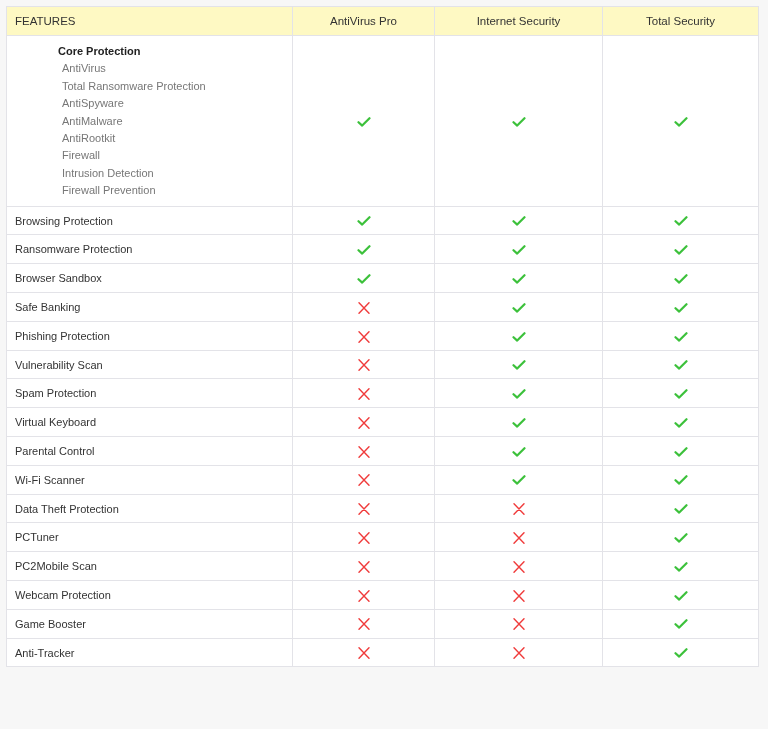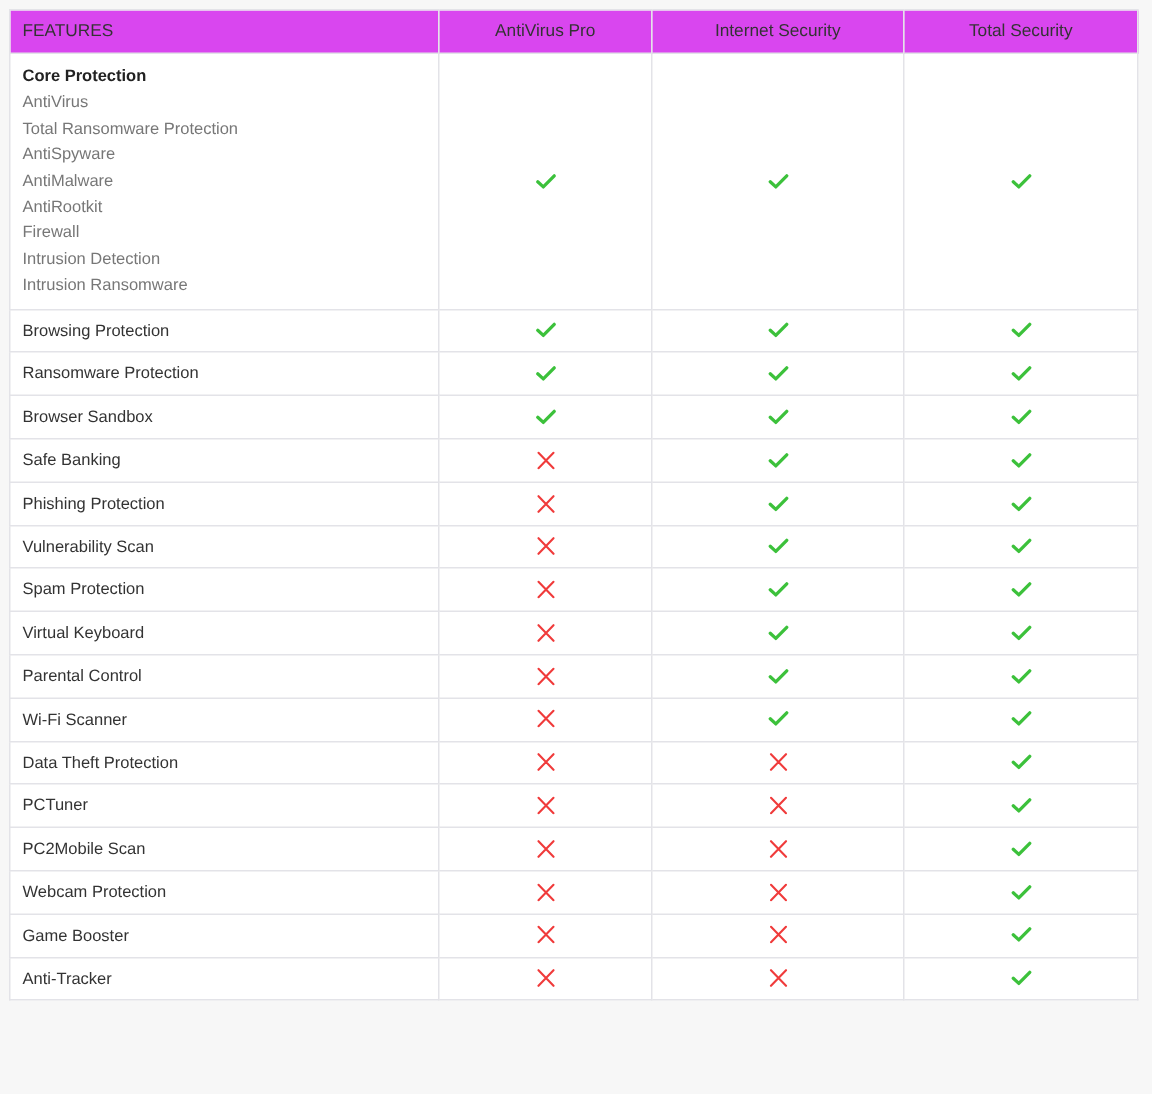--- a/index.html
+++ b/index.html
@@ -6,28 +6,28 @@
   body {
     width: 768px; height: 729px; background: #f7f7f7;
     font-family: "Liberation Sans", "DejaVu Sans", sans-serif;
     overflow: hidden; position: relative;
   }
   .wrap { position: absolute; left: 6px; top: 6px; width: 752px; }
   table { border-collapse: collapse; width: 752px; table-layout: fixed; background: #fff; }
   col.c0 { width: 286px; } col.c1 { width: 142px; } col.c2 { width: 168px; } col.c3 { width: 156px; }
   th, td { border: 1px solid #e3e3e8; padding: 0; }
   thead th {
-    background: #d946ef; height: 28px; font-size: 11.5px; font-weight: normal; color: #333;
+    background: #fef9c3; height: 28px; font-size: 11.5px; font-weight: normal; color: #333;
   }
   thead th.first { text-align: left; padding-left: 8px; }
   td.feat { padding-left: 8px; font-size: 11px; color: #333; height: 27.8px; }
   td.mark { text-align: center; vertical-align: middle; }
   tr.core td.feat { padding-top: 7px; padding-bottom: 6px; line-height: 17.4px; height: auto; }
-  .core-title { font-weight: bold; color: #222; display: block; }
-  .core-item { color: #777; display: block; }
+  .core-title { font-weight: bold; color: #222; display: block; margin-left: 43px; }
+  .core-item { color: #777; display: block; margin-left: 47px; }
   .icon { display: inline-block; width: 14px; height: 12px; vertical-align: middle; }
 </style>
 </head>
 <body>
 
 <div class="wrap">
   <table>
     <colgroup>
         <col class="c0">
         <col class="c1">
@@ -46,21 +46,21 @@
       <tr class="core">
         <td class="feat">
           <span class="core-title">Core Protection</span>
           <span class="core-item">AntiVirus</span>
           <span class="core-item">Total Ransomware Protection</span>
           <span class="core-item">AntiSpyware</span>
           <span class="core-item">AntiMalware</span>
           <span class="core-item">AntiRootkit</span>
           <span class="core-item">Firewall</span>
           <span class="core-item">Intrusion Detection</span>
-          <span class="core-item">Intrusion Ransomware</span>
+          <span class="core-item">Firewall Prevention</span>
         </td>
         <td class="mark"><span><svg class="icon" viewBox="0 0 14 12">
                 <path d="M1.5 6.2 L5.2 9.6 L12.5 2.2" fill="none" stroke="#3cc13b" stroke-width="2.2" stroke-linecap="round" stroke-linejoin="round"></path>
               </svg></span></td>
         <td class="mark"><span><svg class="icon" viewBox="0 0 14 12">
                 <path d="M1.5 6.2 L5.2 9.6 L12.5 2.2" fill="none" stroke="#3cc13b" stroke-width="2.2" stroke-linecap="round" stroke-linejoin="round"></path>
               </svg></span></td>
         <td class="mark"><span><svg class="icon" viewBox="0 0 14 12">
                 <path d="M1.5 6.2 L5.2 9.6 L12.5 2.2" fill="none" stroke="#3cc13b" stroke-width="2.2" stroke-linecap="round" stroke-linejoin="round"></path>
               </svg></span></td>

